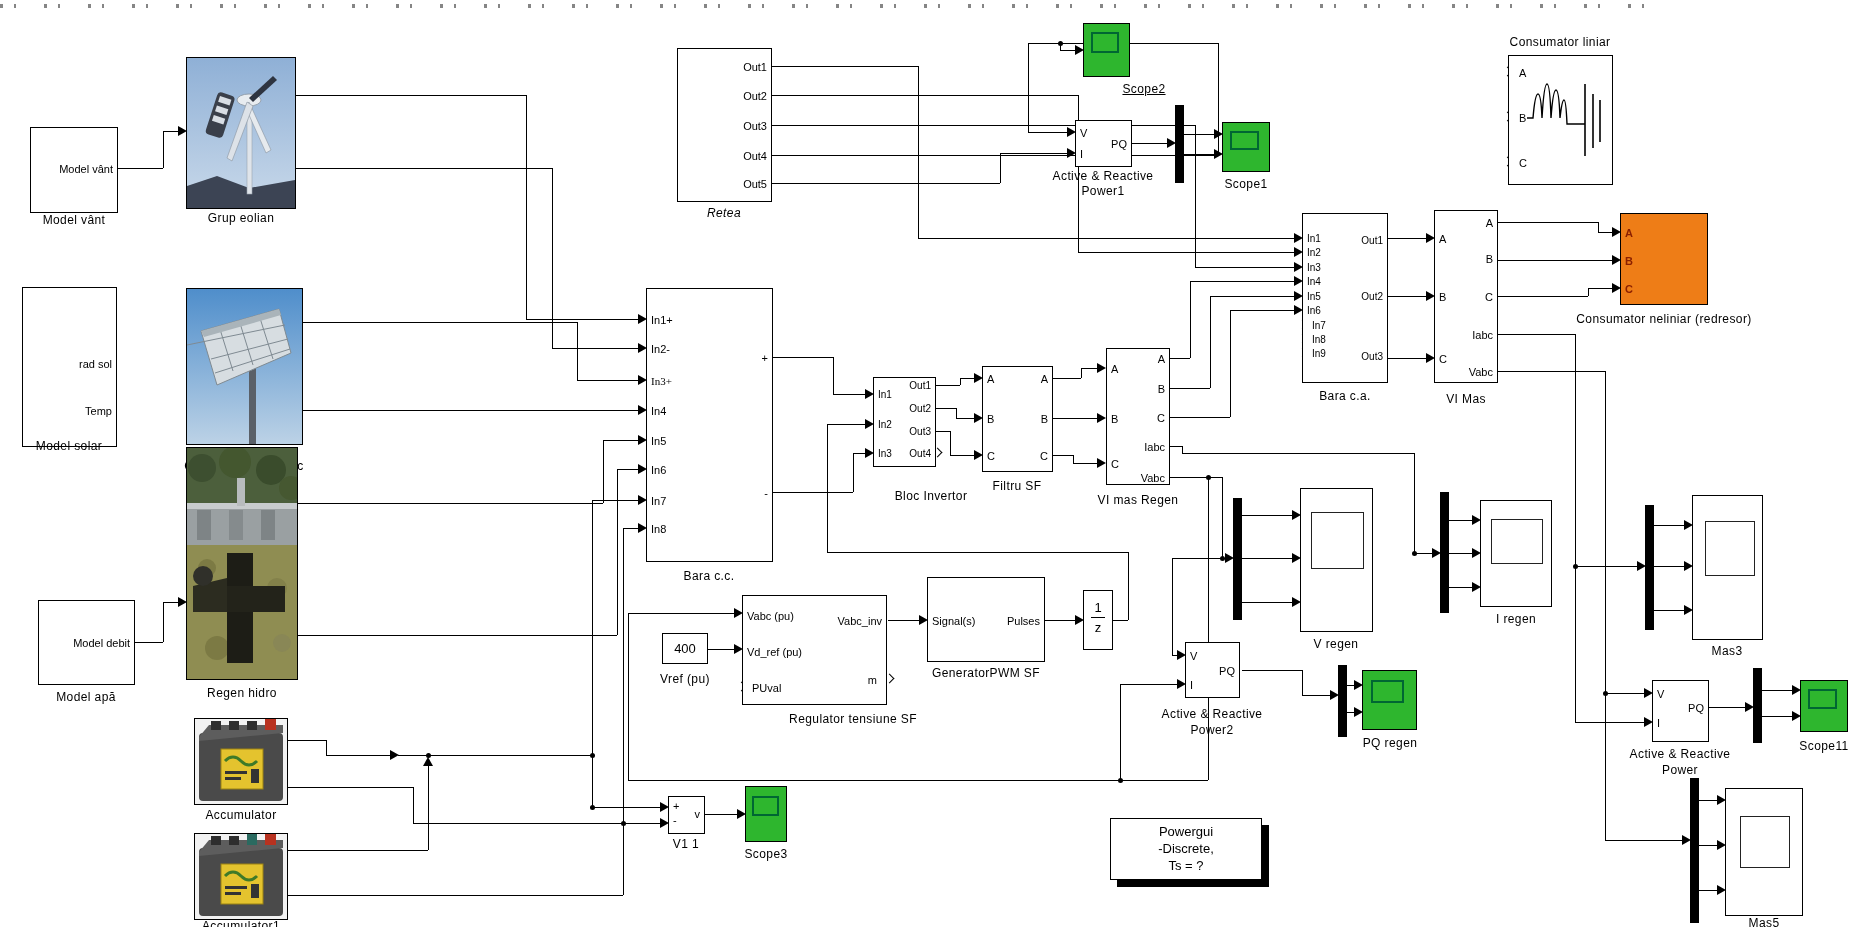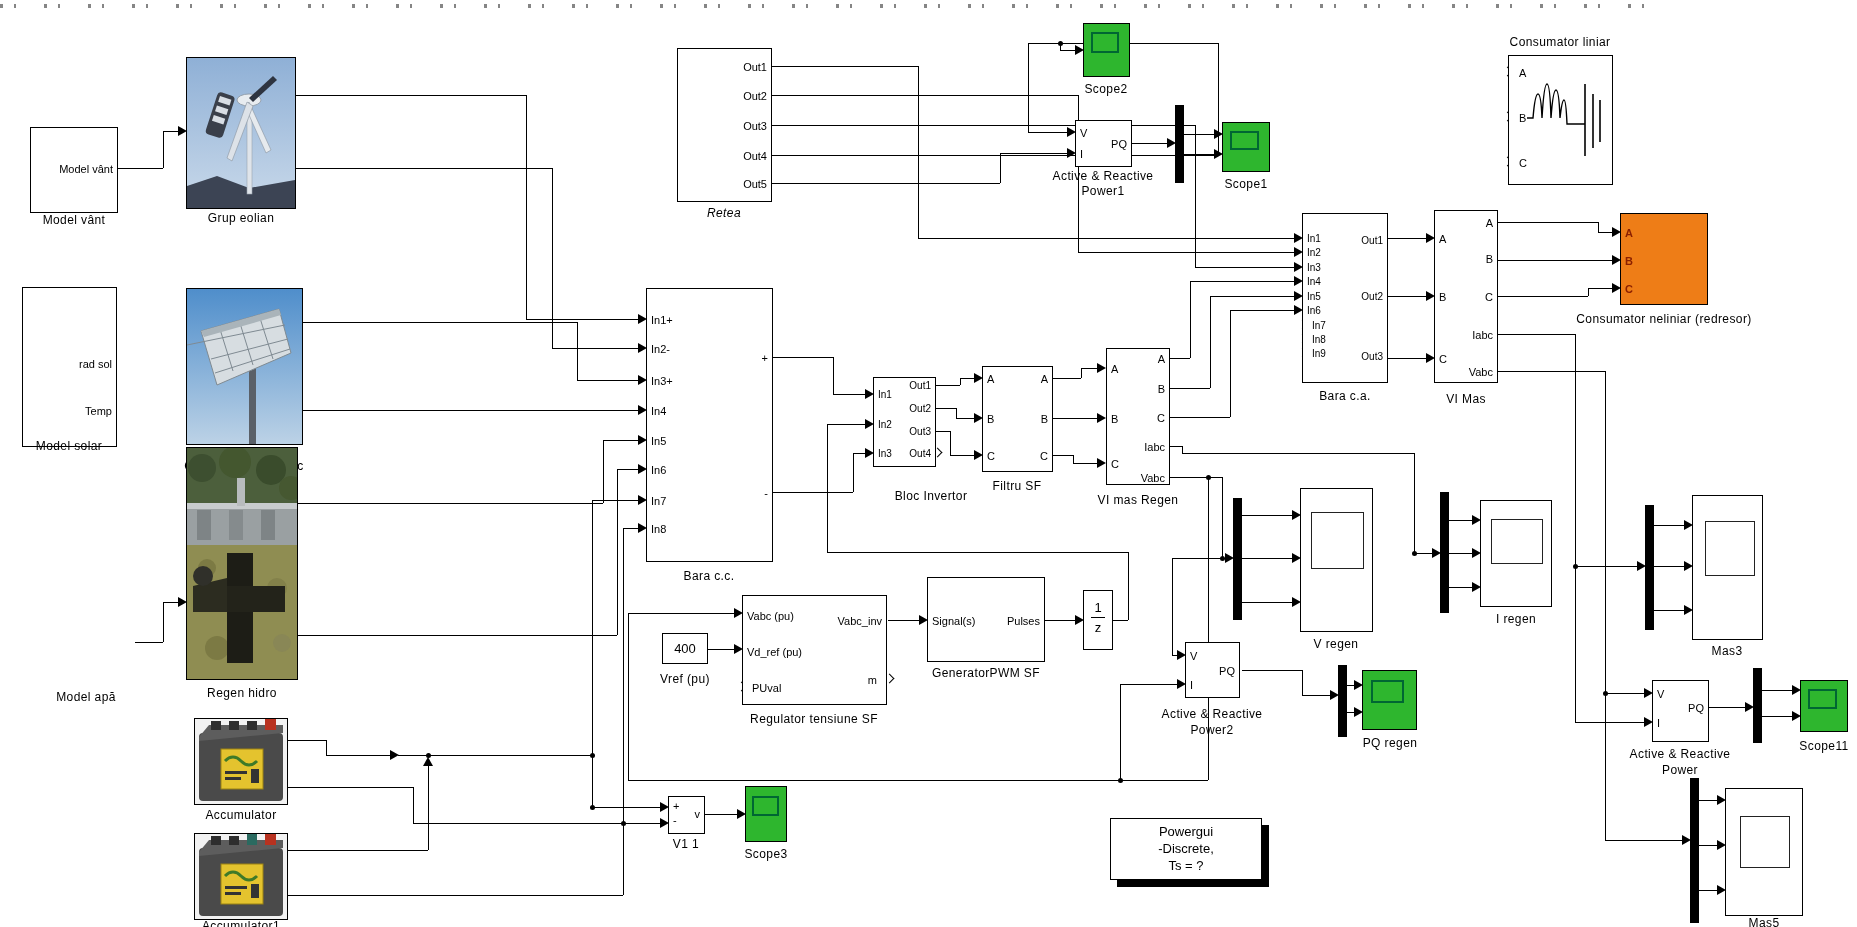--- a/index.html
+++ b/index.html
@@ -338,20 +338,23 @@
         <line x1="72" y1="26" x2="86" y2="70"></line>
         <line x1="20,56" y1="56" x2="98" y2="36"></line>
           <line x1="24" y1="70" x2="101" y2="50"></line>
         <line x1="28" y1="84" x2="103" y2="60"></line>
       </g>
       <polygon points="14,42 92,20 94,26 17,48" fill="#aab4ba"></polygon>
     </svg>
   </div>
   <div class="lbl" style="left:244px;top:460px;">Grup solar fotelectric</div>
 
+  <div class="blk" style="left:38px;top:600px;width:97px;height:85px;">
+    <span class="port-r" style="top:42px;">Model debit</span>
+  </div>
   <div class="lbl" style="left:86px;top:691px;">Model apă</div>
 
   <div class="img" style="left:186px;top:447px;width:112px;height:233px;">
     <svg width="110" height="231" viewBox="0 0 110 231">
       <rect width="110" height="60" fill="#4c5f3c"></rect>
       <circle cx="15" cy="20" r="14" fill="#3d4f30"></circle>
         <circle cx="48" cy="14" r="16" fill="#44572f"></circle>
       <circle cx="84" cy="22" r="15" fill="#3a4c2c"></circle>
         <circle cx="104" cy="40" r="12" fill="#465831"></circle>
       <rect x="0" y="55" width="110" height="42" fill="#9aa0a2"></rect>
@@ -414,21 +417,21 @@
     <span class="port-r" style="top:47px;">Out2</span>
     <span class="port-r" style="top:77px;">Out3</span>
     <span class="port-r" style="top:107px;">Out4</span>
     <span class="port-r" style="top:135px;">Out5</span>
   </div>
   <div class="lbl" style="left:724px;top:207px;font-style:italic;">Retea</div>
 
   <div class="scope green" style="left:1083px;top:23px;width:47px;height:54px;">
     <div class="scr" style="left:7px;top:8px;width:28px;height:21px;"></div>
   </div>
-  <div class="lbl" style="left:1106px;top:83px;">Scope2</div>
+  <div class="lbl" style="left:1144px;top:83px;text-decoration:underline;">Scope2</div>
 
   <div class="blk" style="left:1075px;top:120px;width:57px;height:47px;">
     <span class="port-l" style="top:12px;">V</span>
     <span class="port-l" style="top:33px;">I</span>
     <span class="port-r" style="top:23px;">PQ</span>
   </div>
   <div class="lbl" style="left:1103px;top:170px;">Active &amp; Reactive</div>
   <div class="lbl" style="left:1103px;top:185px;">Power1</div>
 
   <div class="bar" style="left:1175px;top:105px;width:9px;height:78px;"></div>
@@ -446,21 +449,21 @@
       <path d="M18,62 h6 q2,-24 5,-24 q3,0 4,24 q2,-34 5,-34 q3,0 4,34 q2,-28 5,-28 q3,0 4,28 q2,-18 4,-18 q2,0 3,24 h18" fill="none" stroke="#000" stroke-width="1.4"></path>
       <line x1="76" y1="28" x2="76" y2="100" stroke="#000" stroke-width="1.6"></line>
       <line x1="84" y1="38" x2="84" y2="92" stroke="#000" stroke-width="1.6"></line>
       <line x1="91" y1="44" x2="91" y2="86" stroke="#000" stroke-width="1.6"></line>
     </svg>
   </div>
 
   <div class="blk" style="left:646px;top:288px;width:127px;height:274px;">
     <span class="port-l" style="top:31px;">In1+</span>
     <span class="port-l" style="top:60px;">In2-</span>
-    <span class="port-l" style="top:92px;">In3+</span>
+    <span class="port-l" style="top:92px;font-family:Liberation Serif, serif;">In3+</span>
     <span class="port-l" style="top:122px;">In4</span>
     <span class="port-l" style="top:152px;">In5</span>
     <span class="port-l" style="top:181px;">In6</span>
     <span class="port-l" style="top:212px;">In7</span>
     <span class="port-l" style="top:240px;">In8</span>
     <span class="port-r" style="top:69px;">+</span>
     <span class="port-r" style="top:204px;">-</span>
   </div>
   <div class="lbl" style="left:709px;top:570px;">Bara c.c.</div>
 
@@ -533,21 +536,21 @@
   </div>
   <div class="lbl" style="left:1664px;top:313px;">Consumator neliniar (redresor)</div>
 
   <div class="blk" style="left:742px;top:595px;width:145px;height:110px;">
     <span class="port-l" style="top:20px;">Vabc (pu)</span>
     <span class="port-l" style="top:56px;">Vd_ref (pu)</span>
     <span class="port-l" style="left:9px;top:92px;">PUval</span>
     <span class="port-r" style="top:25px;">Vabc_inv</span>
     <span class="port-r" style="right:9px;top:84px;">m</span>
   </div>
-  <div class="lbl" style="left:814px;top:713px;">Regulator tensiune SF</div>
+  <div class="lbl" style="left:853px;top:713px;">Regulator tensiune SF</div>
 
   <div class="blk" style="left:662px;top:633px;width:46px;height:31px;text-align:center;">
     <span style="font-size:13px;line-height:29px;">400</span>
   </div>
   <div class="lbl" style="left:685px;top:673px;">Vref (pu)</div>
 
   <div class="blk" style="left:927px;top:577px;width:118px;height:85px;">
     <span class="port-l" style="top:43px;">Signal(s)</span>
     <span class="port-r" style="top:43px;">Pulses</span>
   </div>

